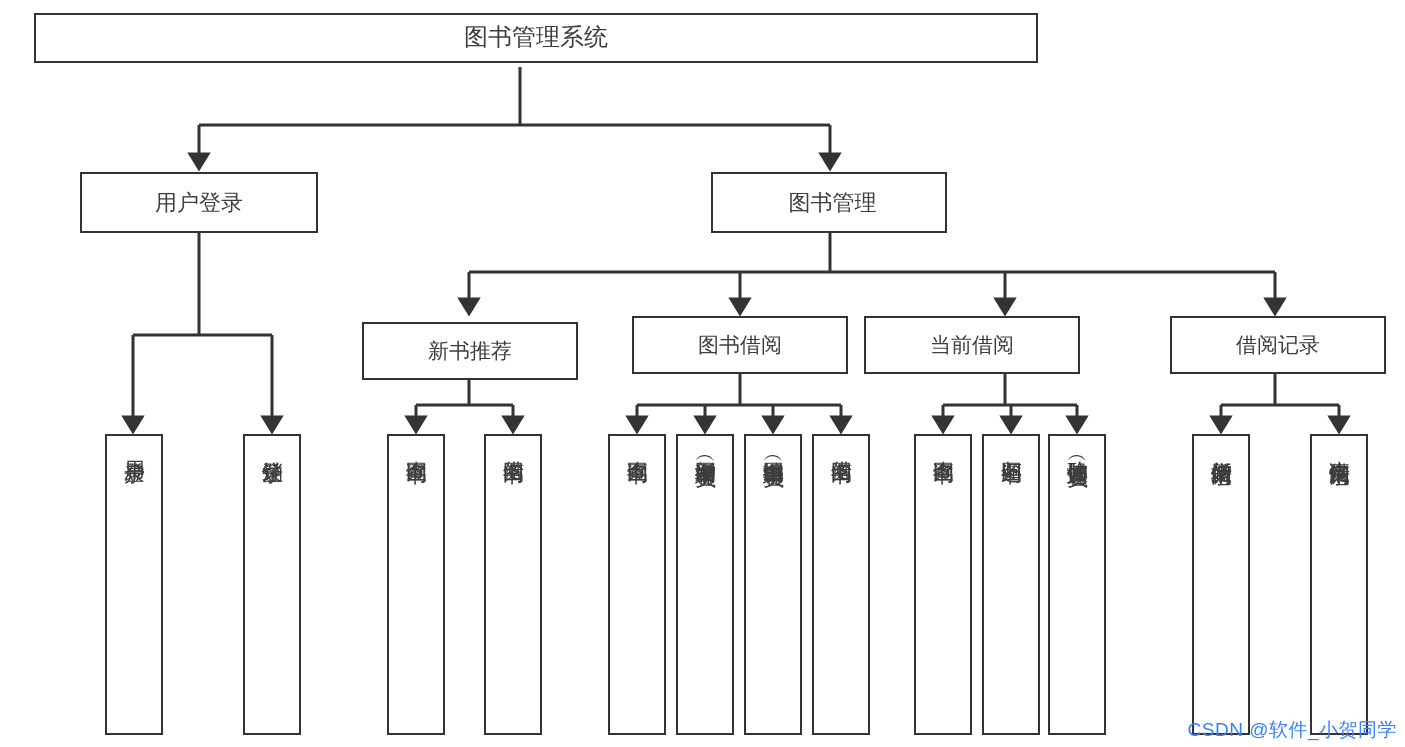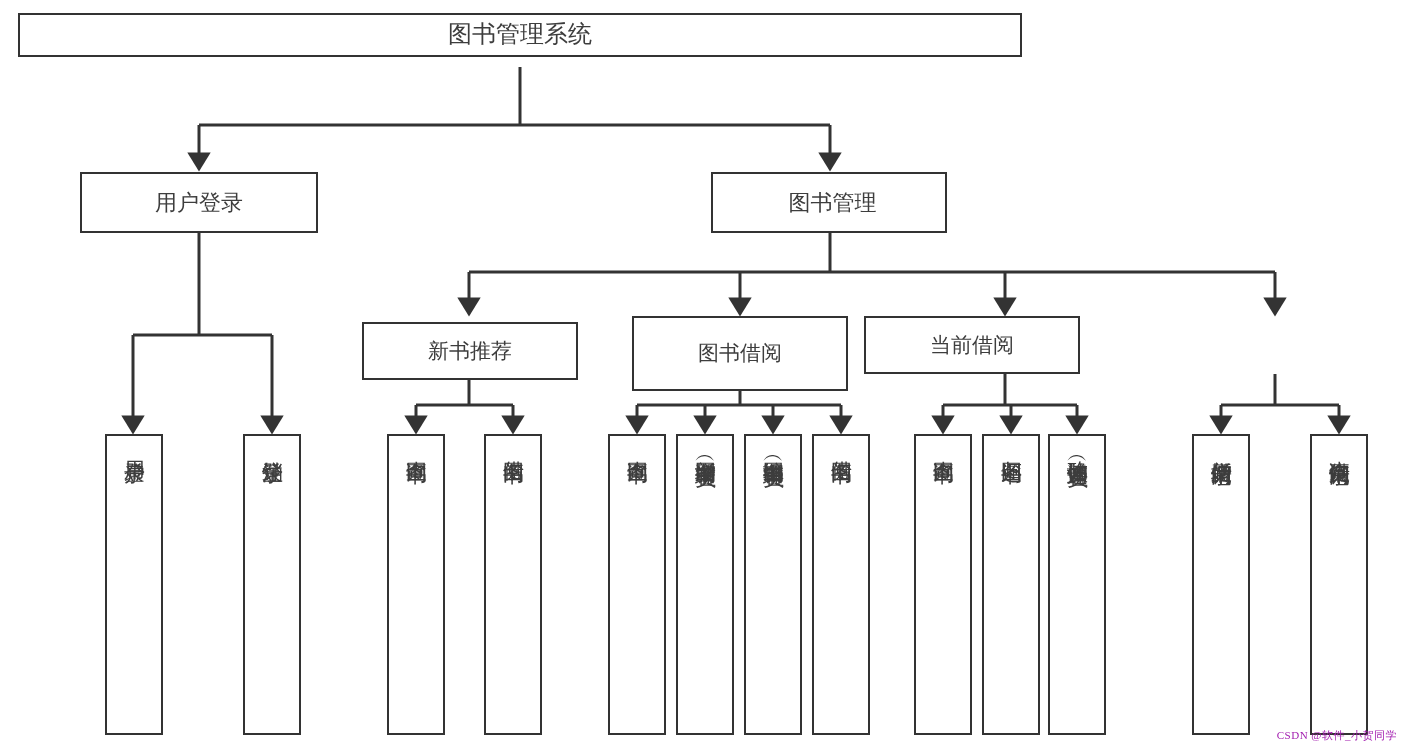--- a/index.html
+++ b/index.html
@@ -61,25 +61,25 @@
     text-orientation: upright;
     font-size: 21px;
     letter-spacing: 1px;
     line-height: 1.0;
     white-space: pre;
   }
   #watermark {
     position: absolute;
     right: 8px;
     bottom: 4px;
-    font-size: 11px;
-    color: #a21caf;
+    font-size: 19px;
+    color: #3b82f6;
     letter-spacing: 0.5px;
     z-index: 5;
-    font-family: Liberation Serif, serif;
+    font-family: Liberation Sans, sans-serif;
     white-space: pre;
   }
 </style>
 </head>
 <body>
 
 <div id="diagram-root">
 
   <svg id="edges-layer" viewBox="0 0 1405 747" width="1405" height="747" xmlns="http://www.w3.org/2000/svg">
     <defs>
@@ -128,44 +128,47 @@
       <path d="M1011,405 L1011,425" marker-end="url(#arrowhead)"></path>
       <path d="M1077,405 L1077,425" marker-end="url(#arrowhead)"></path>
 
       <path d="M1275,374 L1275,405"></path>
       <path d="M1221,405 L1339,405"></path>
       <path d="M1221,405 L1221,425" marker-end="url(#arrowhead)"></path>
       <path d="M1339,405 L1339,425" marker-end="url(#arrowhead)"></path>
     </g>
   </svg>
 
-  <div class="node level-root" style="left:18px; top:13px; width:1004px; height:44px;">
+  <div class="node level-root" style="left:34px; top:13px; width:1004px; height:50px;">
     <span class="node-label">图书管理系统</span>
   </div>
 
   <div class="node level-2" style="left:80px; top:172px; width:238px; height:61px;">
     <span class="node-label">用户登录</span>
   </div>
 
   <div class="node level-2" style="left:711px; top:172px; width:236px; height:61px;padding-left:7px;">
     <span class="node-label">图书管理</span>
   </div>
 
   <div class="node level-3" style="left:362px; top:322px; width:216px; height:58px;">
     <span class="node-label">新书推荐</span>
   </div>
 
-  <div class="node level-3" style="left:632px; top:316px; width:216px; height:75px;">
+  <div class="node level-3" style="left:632px; top:316px; width:216px; height:58px;">
     <span class="node-label">图书借阅</span>
   </div>
 
   <div class="node level-3" style="left:864px; top:316px; width:216px; height:58px;">
     <span class="node-label">当前借阅</span>
   </div>
 
+  <div class="node level-3" style="left:1170px; top:316px; width:216px; height:58px;">
+    <span class="node-label">借阅记录</span>
+  </div>
 
   <div class="node leaf" style="left:105px; top:434px; width:58px; height:301px;">
     <span class="node-label">用户登录</span>
   </div>
 
   <div class="node leaf" style="left:243px; top:434px; width:58px; height:301px;">
     <span class="node-label">注销登录</span>
   </div>
 
   <div class="node leaf" style="left:387px; top:434px; width:58px; height:301px;">

